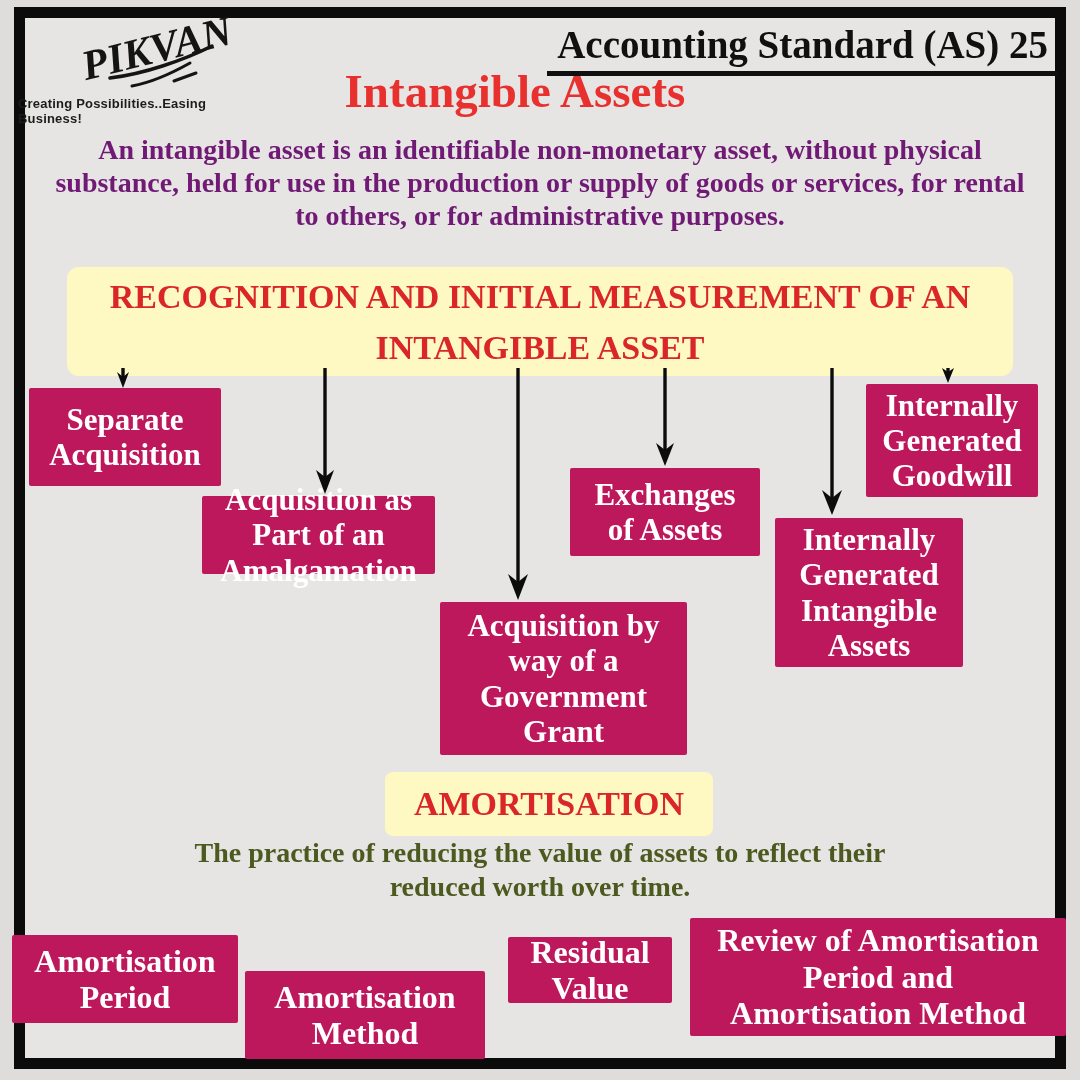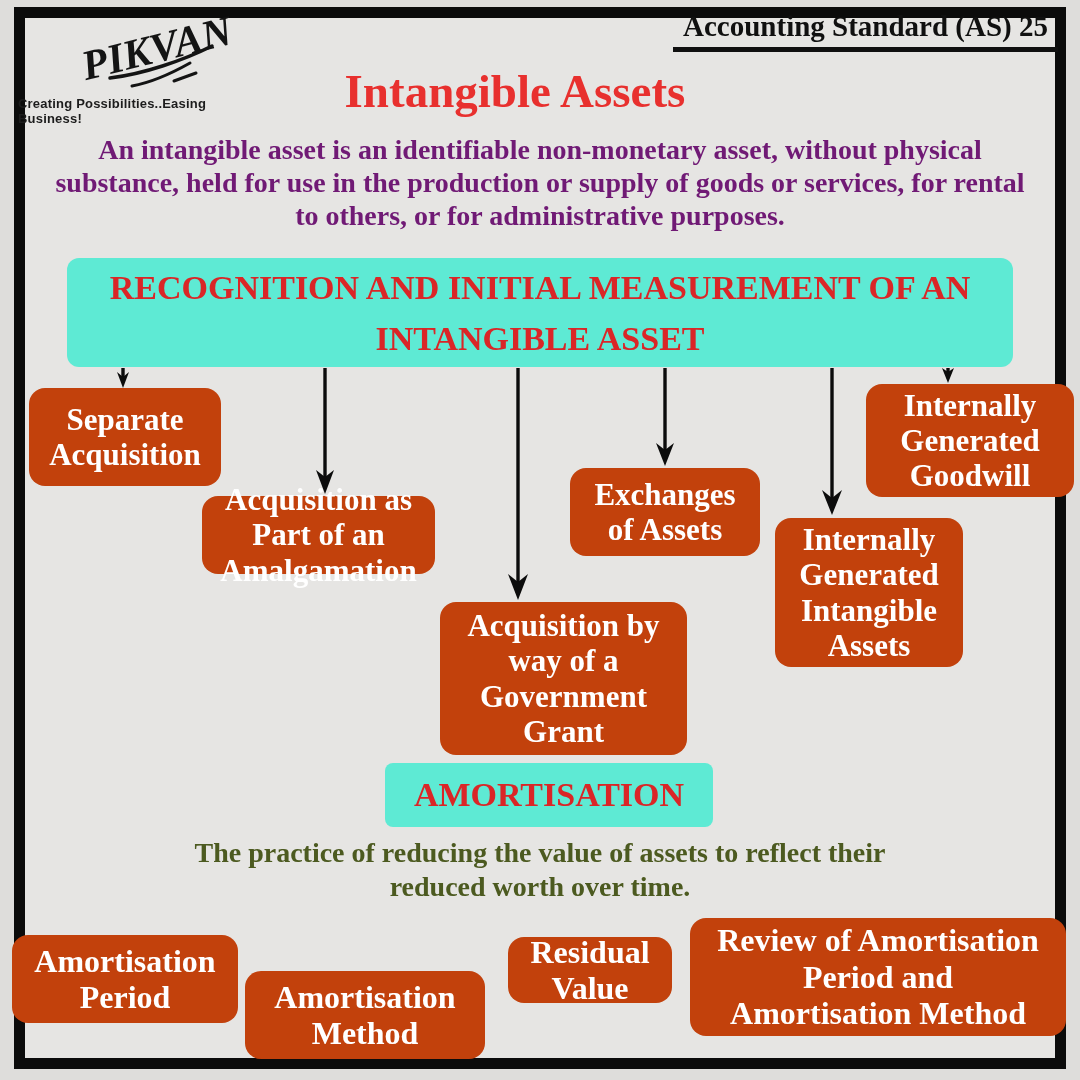--- a/index.html
+++ b/index.html
@@ -14,57 +14,57 @@
   }
   .abs { position:absolute; }
   
   .logo-svg { position:absolute; left:52px; top:14px; width:210px; height:82px; }
   .tagline {
     position:absolute; left:18px; top:96px; width:250px;
     font-family:"Liberation Sans","DejaVu Sans",sans-serif;
     font-size:13px; font-weight:bold; color:#1c1c1c; letter-spacing:.2px;
   }
   .standard-title {
-    position:absolute; top:10px; right:22px;
-    font-size:29px; font-weight:bold; color:#101010;
+    position:absolute; top:22px; right:22px;
+    font-size:39px; font-weight:bold; color:#101010;
     padding:0 10px 4px 10px; border-bottom:5px solid #101010;
     white-space:nowrap;
   }
   .page-title {
     position:absolute; left:150px; top:64px; width:730px; text-align:center;
     font-size:47px; font-weight:bold; color:#e8302e;
   }
   .intro-def {
     position:absolute; left:45px; top:134px; width:990px; text-align:center;
     font-size:28px; font-weight:bold; color:#701a75; line-height:1.17;
   }
   .banner {
-    box-sizing:border-box; background:#5eead4; border-radius:12px;
+    box-sizing:border-box; background:#fef9c3; border-radius:12px;
     display:flex; align-items:center; justify-content:center; text-align:center;
-    color:#da2627; font-weight:bold;
+    color:#da2627; font-weight:bold;margin-top:9px;
   }
   .banner1 { left:67px; top:258px; width:946px; height:109px; font-size:34px; line-height:1.5; padding:0 14px; }
   .banner2 { left:385px; top:763px; width:328px; height:64px; font-size:34px; border-radius:8px; }
   .amort-def {
     position:absolute; left:145px; top:836px; width:790px; text-align:center;
     font-size:28px; font-weight:bold; color:#4c5a20; line-height:1.2;
   }
   .tbox {
-    position:absolute; box-sizing:border-box; background:#c2410c; border-radius:16px;
+    position:absolute; box-sizing:border-box; background:#be185d; border-radius:2px;
     display:flex; align-items:center; justify-content:center; text-align:center;
     color:#ffffff; font-weight:bold; font-size:31px; line-height:1.14;
   }
   .arrows { position:absolute; left:0; top:0; width:1080px; height:1080px; pointer-events:none; }
   
   .b1 { left:29px;  top:388px; width:192px; height:98px;  padding:0 10px; }
   .b2 { left:202px; top:496px; width:233px; height:78px; padding:0 20px;  }
   .b3 { left:440px; top:602px; width:247px; height:153px; padding:0 10px; }
   .b4 { left:570px; top:468px; width:190px; height:88px;  padding:0 10px; }
   .b5 { left:775px; top:518px; width:188px; height:149px; padding:0 10px; }
-  .b6 { left:866px; top:384px; width:208px; height:113px; padding:0 10px; }
+  .b6 { left:866px; top:384px; width:172px; height:113px; padding:0 10px; }
   
   .bA { left:12px;  top:935px; width:226px; height:88px;  padding:0 10px; font-size:32px; }
   .bB { left:245px; top:935px; width:240px; height:88px;  padding:0 17px; font-size:32px;margin-top:36px; }
   .bC { left:508px; top:937px; width:164px; height:66px;  padding:0 10px; font-size:32px; }
   .bD { left:690px; top:918px; width:376px; height:118px; padding:0 20px; font-size:32px; }
 </style>
 </head>
 <body>
 
 <div class="frame"></div>

